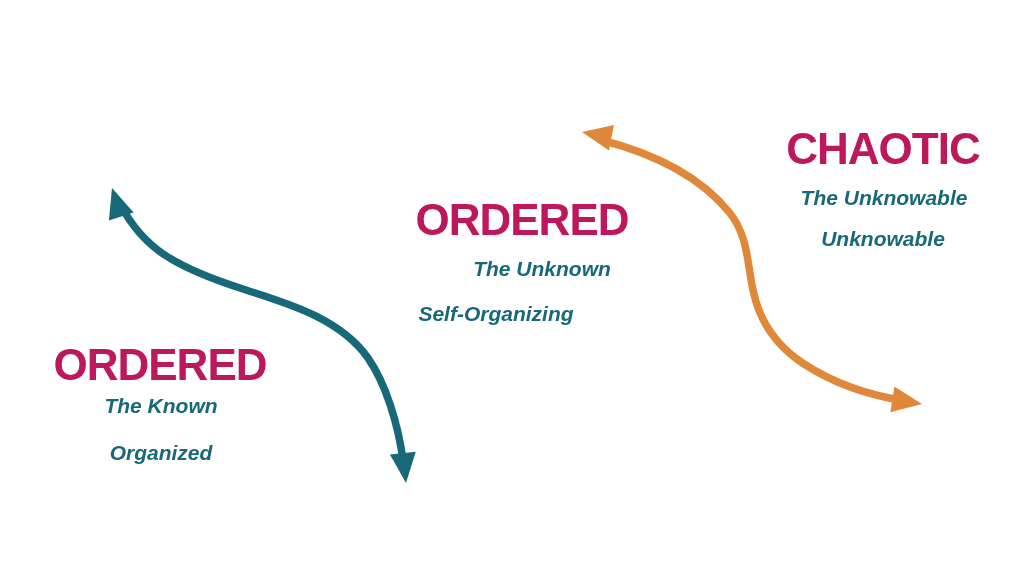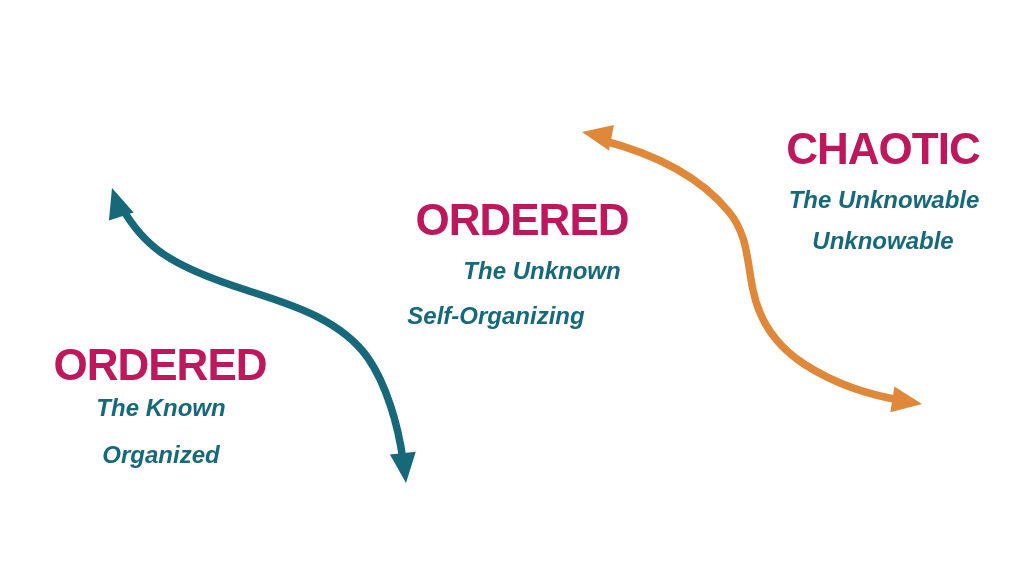--- a/index.html
+++ b/index.html
@@ -31,21 +31,21 @@
     transform: translateX(-50%);
     font-size: 44px;
     font-weight: 800;
     letter-spacing: -1px;
     color: #be185d;
     white-space: nowrap;
   }
   .region-subtitle {
     position: absolute;
     transform: translateX(-50%);
-    font-size: 24px;
+    font-size: 21px;
     font-weight: 700;
     font-style: italic;
     color: #17697A;
     white-space: nowrap;
   }
   .arrow-layer {
     position: absolute;
     top: 0;
     left: 0;
     width: 1024px;

